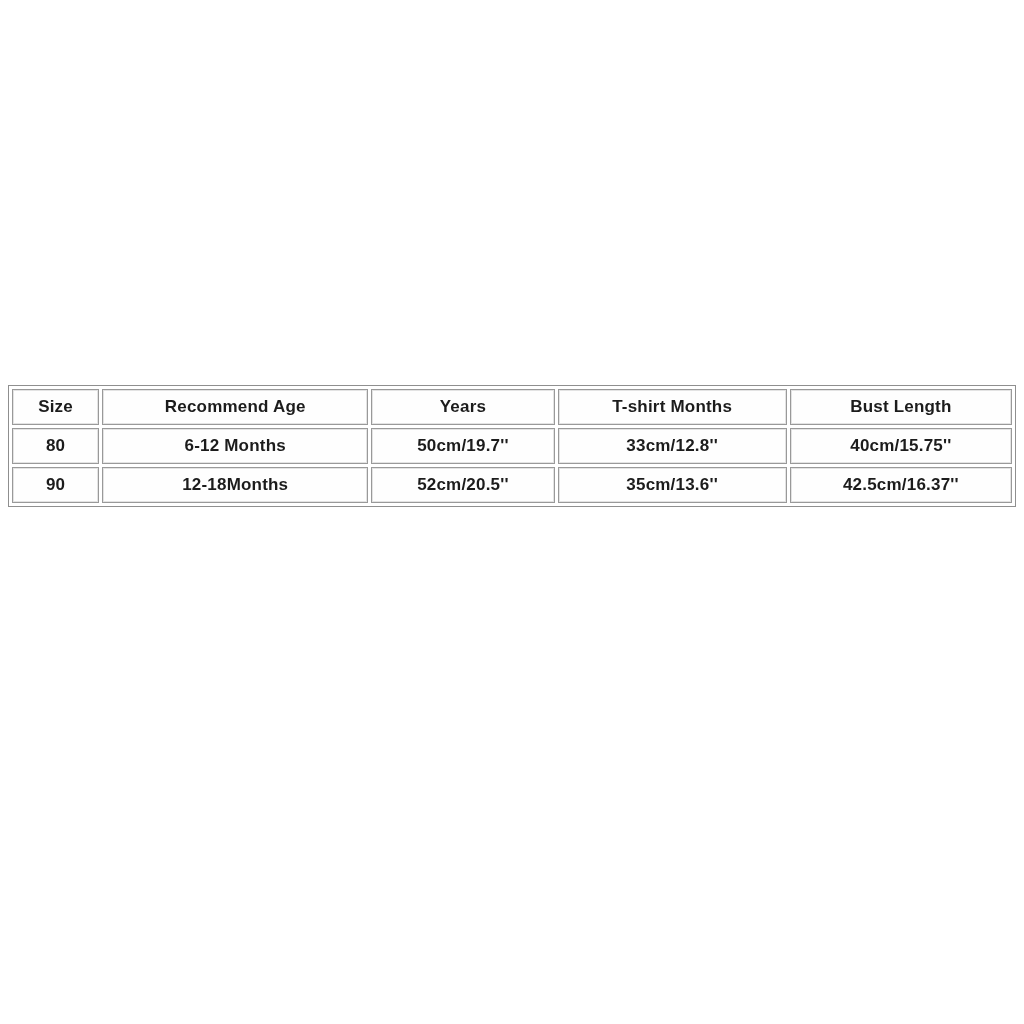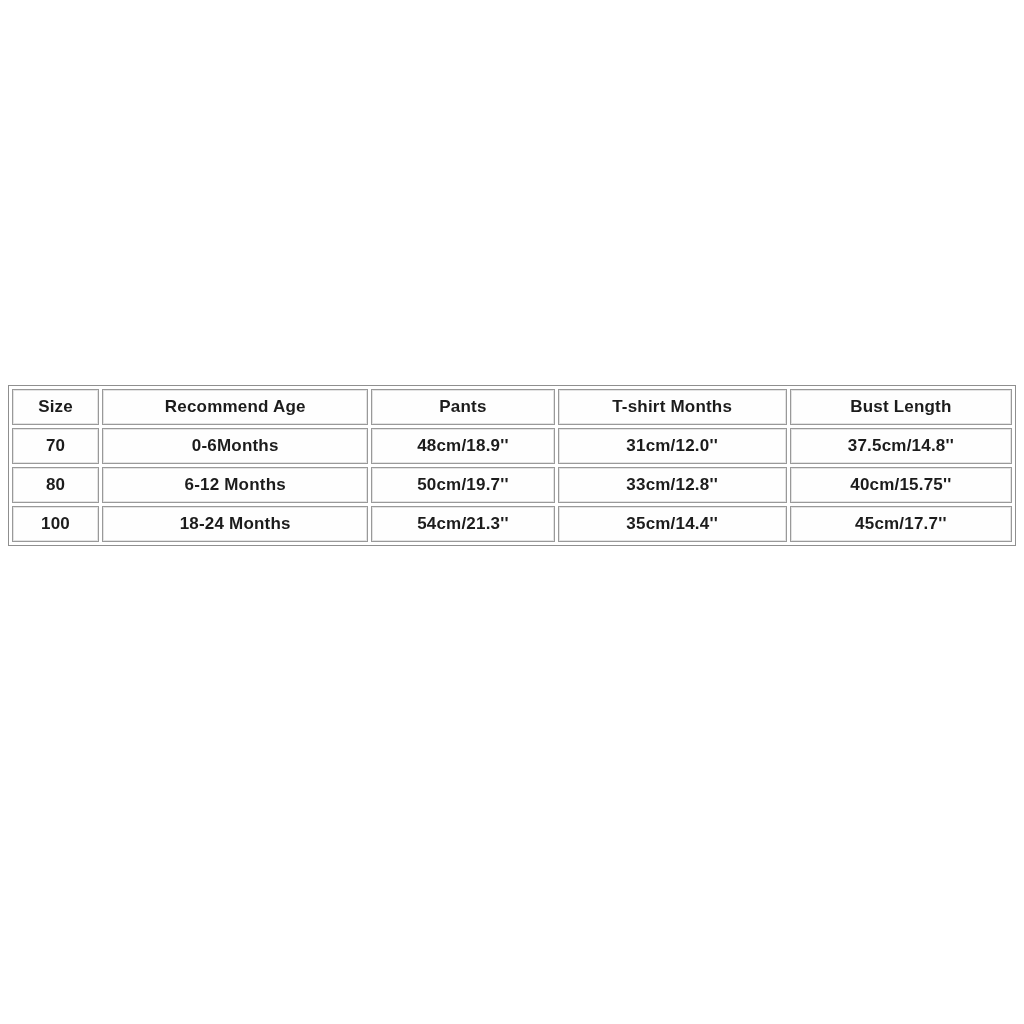--- a/index.html
+++ b/index.html
@@ -56,42 +56,35 @@
       <col class="c-size">
       <col class="c-age">
       <col class="c-bust">
       <col class="c-tshirt">
       <col class="c-pants">
     </colgroup>
     <thead>
       <tr>
         <th>Size</th>
         <th>Recommend Age</th>
-        <th>Pants</th>
+        <th>Years</th>
         <th>T-shirt Months</th>
         <th>Bust Length</th>
       </tr>
     </thead>
     <tbody>
-        <tr>
-          <td>70</td>
-          <td>0-6Months</td>
-          <td>48cm/18.9''</td>
-          <td>31cm/12.0''</td>
-          <td>37.5cm/14.8''</td>
-        </tr>
         <tr>
           <td>80</td>
           <td>6-12 Months</td>
           <td>50cm/19.7''</td>
           <td>33cm/12.8''</td>
           <td>40cm/15.75''</td>
         </tr>
         <tr>
-          <td>100</td>
-          <td>18-24 Months</td>
-          <td>54cm/21.3''</td>
-          <td>35cm/14.4''</td>
-          <td>45cm/17.7''</td>
+          <td>90</td>
+          <td>12-18Months</td>
+          <td>52cm/20.5''</td>
+          <td>35cm/13.6''</td>
+          <td>42.5cm/16.37''</td>
         </tr>
       </tbody>
   </table>
 </div>
 
 </body></html>

